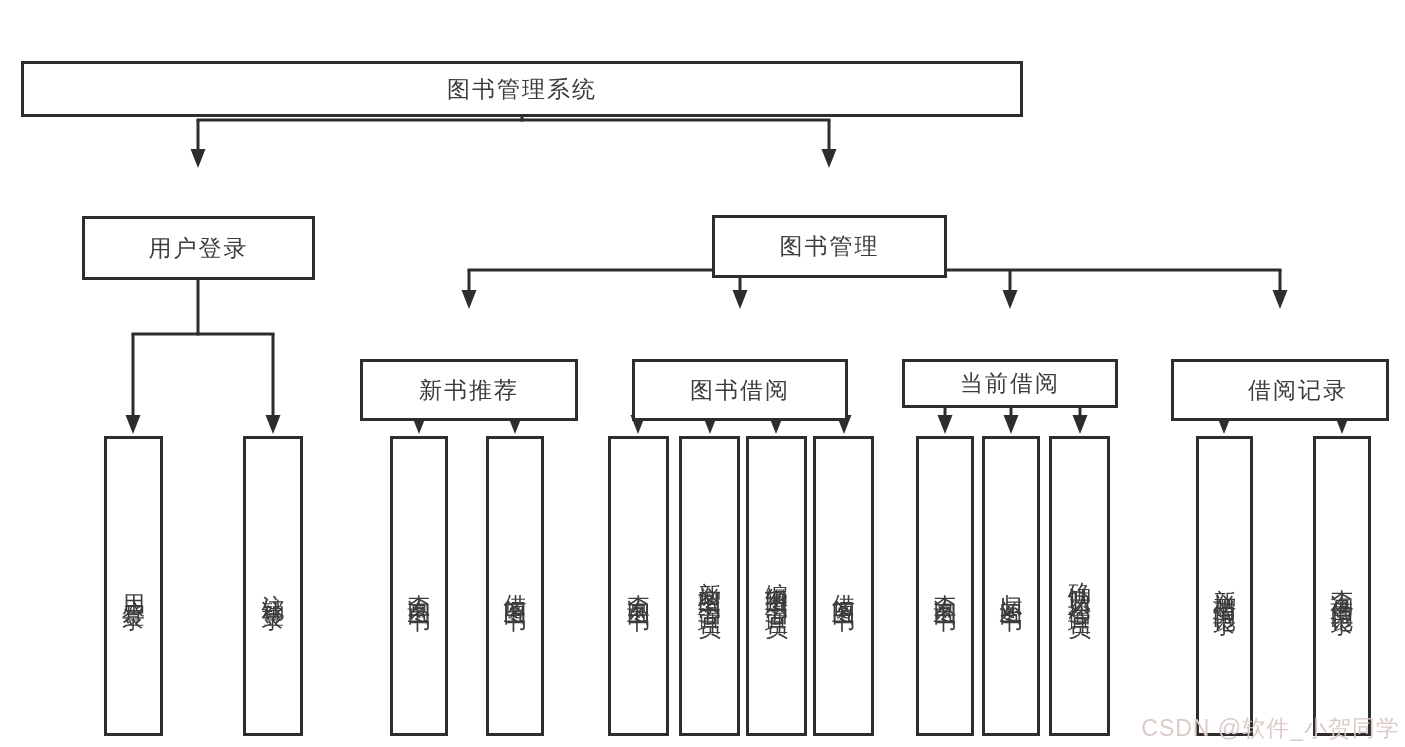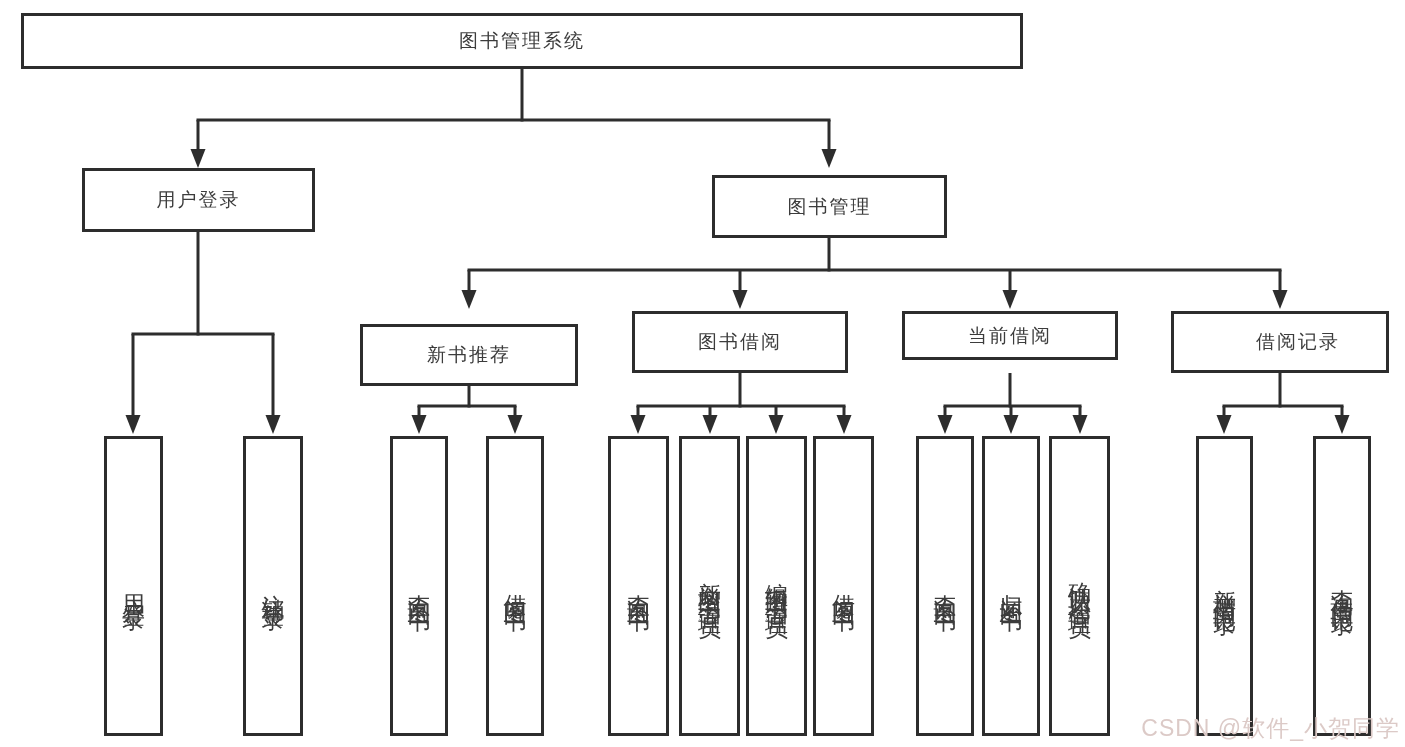--- a/index.html
+++ b/index.html
@@ -32,23 +32,24 @@
     position: absolute;
     border: 3px solid var(--line);
     background: #fff;
     color: var(--text);
     display: flex;
     align-items: center;
     justify-content: center;
     text-align: center;
   }
   .box.h {
-    font-size: 19px;
+    font-size: 23px;
     letter-spacing: 2px;
     white-space: nowrap;
+    margin-top: 48px;
   }
   .box.v {
     writing-mode: vertical-rl;
     text-orientation: mixed;
     font-size: 23px;
     letter-spacing: 5px;
     line-height: 1;
   }
 
   .watermark {
@@ -126,23 +127,23 @@
     <line x1="1222.5" y1="406" x2="1343.5" y2="406"></line>
     <line x1="1224" y1="406" x2="1224" y2="418"></line>
     <polygon points="1216.5,415 1231.5,415 1224,434"></polygon>
     <line x1="1342" y1="406" x2="1342" y2="418"></line>
     <polygon points="1334.5,415 1349.5,415 1342,434"></polygon>
   </svg>
 
   <div class="box h" style="left:21px; top:13px; width:1002px; height:56px;">图书管理系统</div>
 
   <div class="box h" style="left:82px; top:168px; width:233px; height:64px;">用户登录</div>
-  <div class="box h" style="left:712px; top:175px; width:235px; height:63px;">图书管理</div>
+  <div class="box h" style="left:712px; top:167px; width:235px; height:63px;">图书管理</div>
 
-  <div class="box h" style="left:360px; top:324px; width:218px; height:62px;">新书推荐</div>
+  <div class="box h" style="left:360px; top:311px; width:218px; height:62px;">新书推荐</div>
   <div class="box h" style="left:632px; top:311px; width:216px; height:62px;">图书借阅</div>
   <div class="box h" style="left:902px; top:311px; width:216px; height:49px;">当前借阅</div>
   <div class="box h" style="left:1171px; top:311px; width:218px; height:62px;padding-left:36px;">借阅记录</div>
 
   <div class="box v" style="left:104px; top:436px; width:59px; height:300px;">用户登录</div>
   <div class="box v" style="left:243px; top:436px; width:60px; height:300px;">注销登录</div>
 
   <div class="box v" style="left:390px; top:436px; width:58px; height:300px;">查询图书</div>
   <div class="box v" style="left:486px; top:436px; width:58px; height:300px;">借阅图书</div>
 

